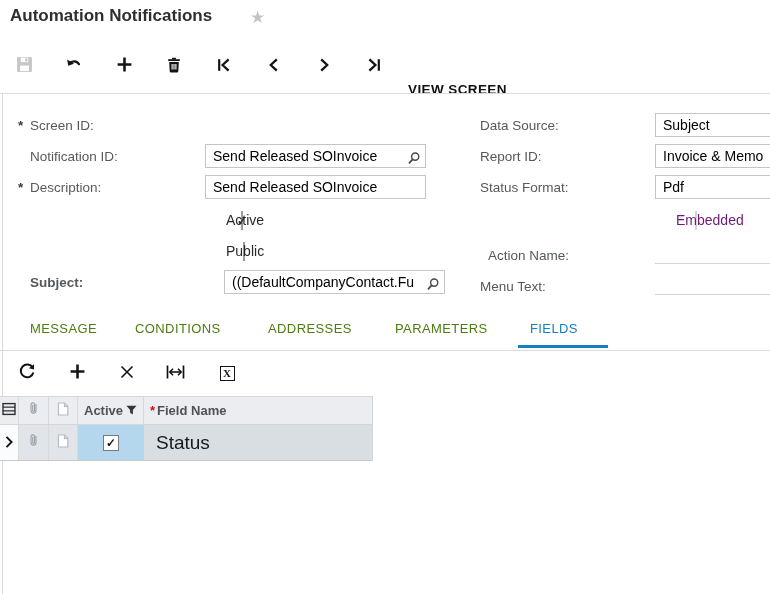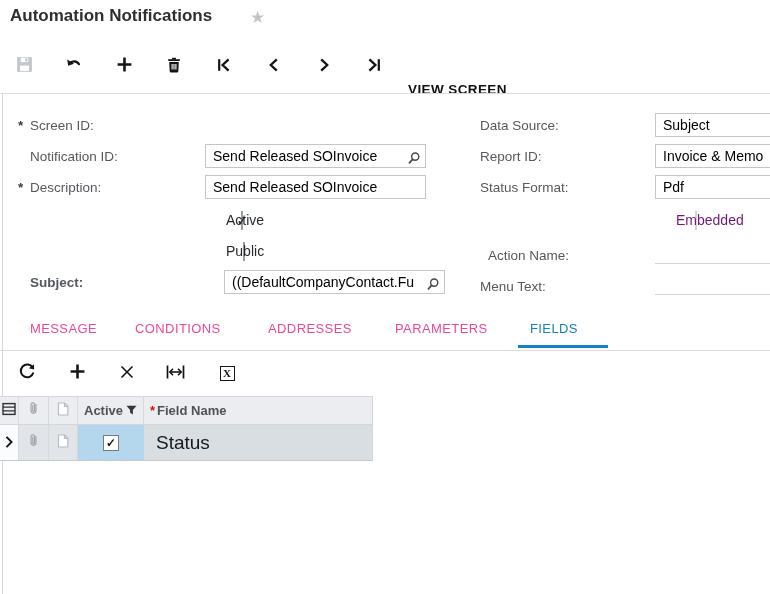--- a/index.html
+++ b/index.html
@@ -31,21 +31,21 @@
 
   .cb{width:14px;height:14px;background:#fff;border:1px solid #999ea3;position:relative;cursor:pointer;}
   .cb.checked::after{content:"\2713";position:absolute;left:0;top:0;right:0;bottom:0;
      display:flex;align-items:center;justify-content:center;font-size:12px;font-weight:700;color:#2f3235;}
   .cb.dark.checked::after{color:#141414;}
   .cb.disabled{border-color:#d2d6d9;}
   .cblabel{font-size:14px;color:#27292c;line-height:16px;}
   .cblabel.muted{color:#701a75;}
 
   
-  .tab{font-size:13px;letter-spacing:.4px;color:#ec4899;background:none;border:none;
+  .tab{font-size:13px;letter-spacing:.4px;color:#4d7c0f;background:none;border:none;
        padding:0;cursor:pointer;white-space:nowrap;}
   .tab.active{color:#1680c4;}
   .tab-underline{height:3px;background:#1680c4;}
   .tabs-border{left:0;top:350px;width:770px;height:1px;background:#dadcde;}
 
   
   .grid{left:0;top:396px;width:372px;border-top:1px solid #d4d7da;border-right:1px solid #d4d7da;}
   .grow{display:flex;width:372px;}
   .gh{height:27px;background:#ebedf0;border-bottom:1px solid #d4d7da;}
   .gd{height:35px;border-bottom:1px solid #c5c9cc;}

